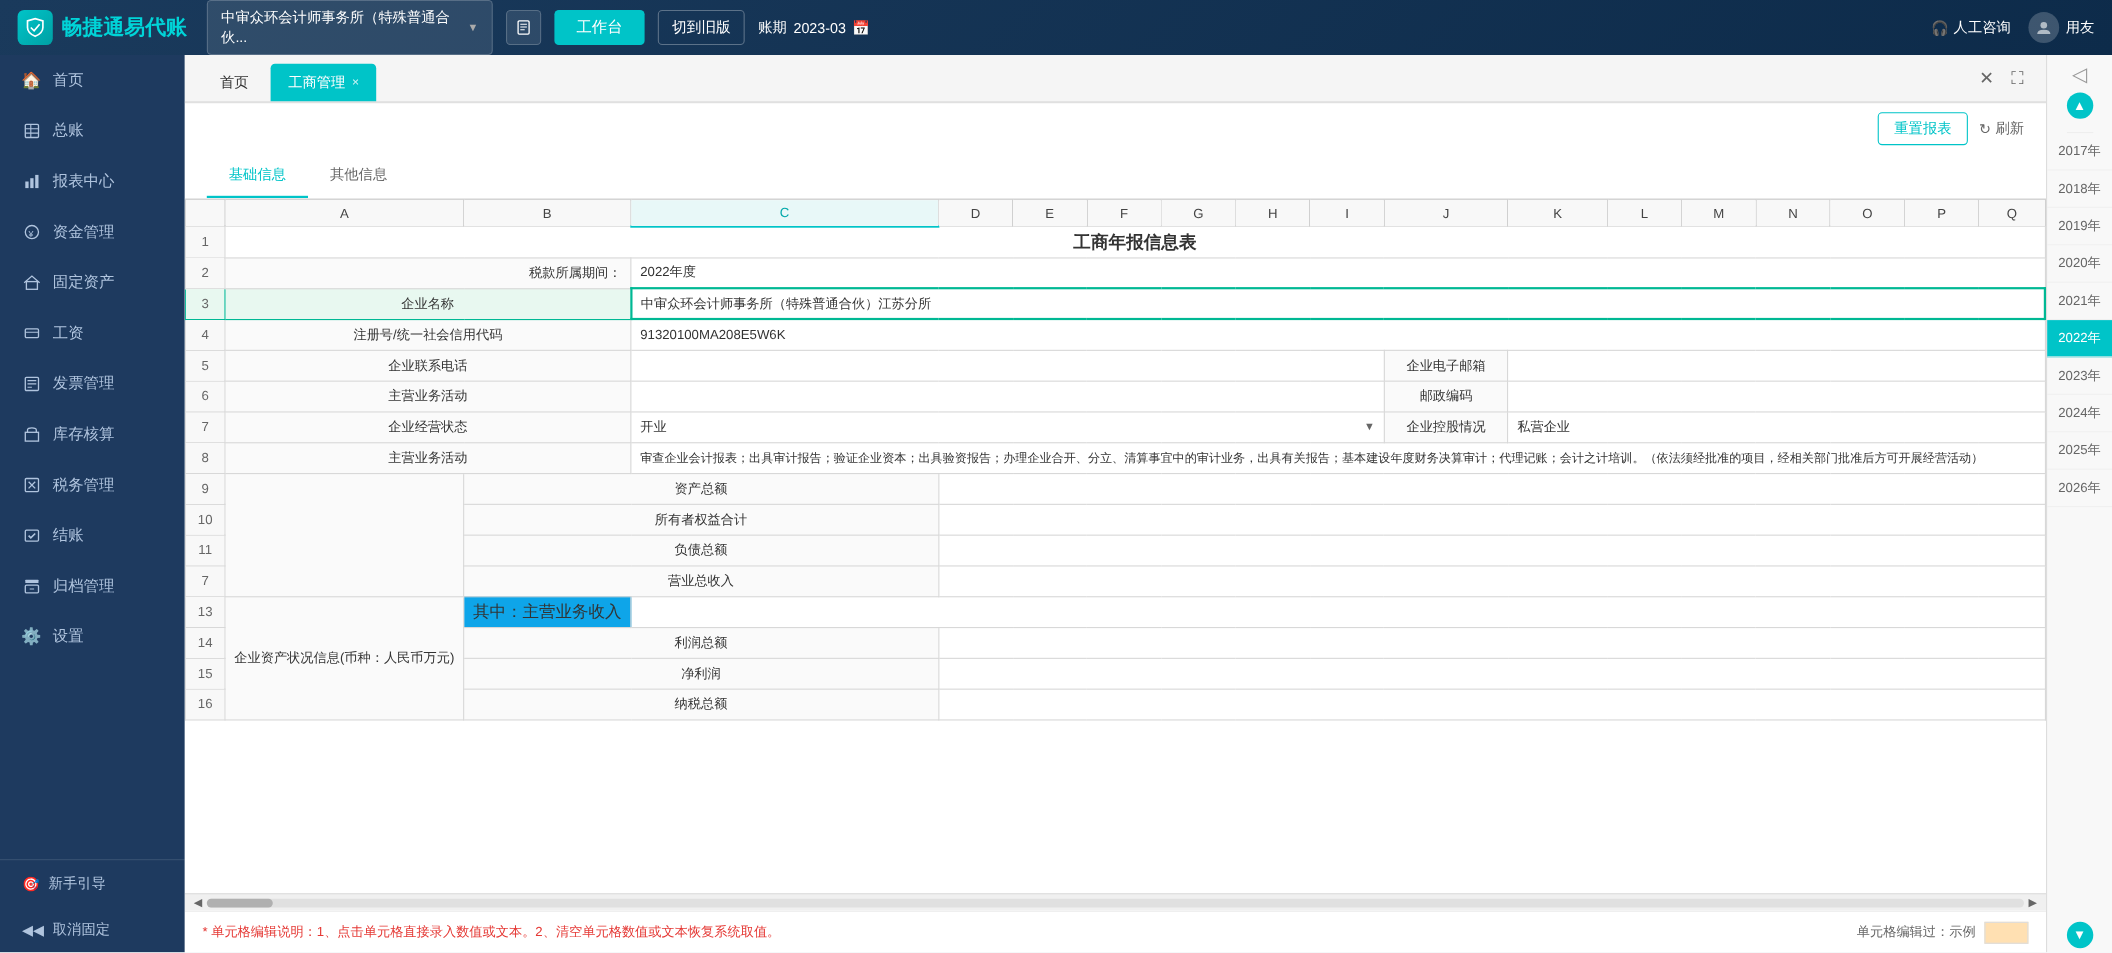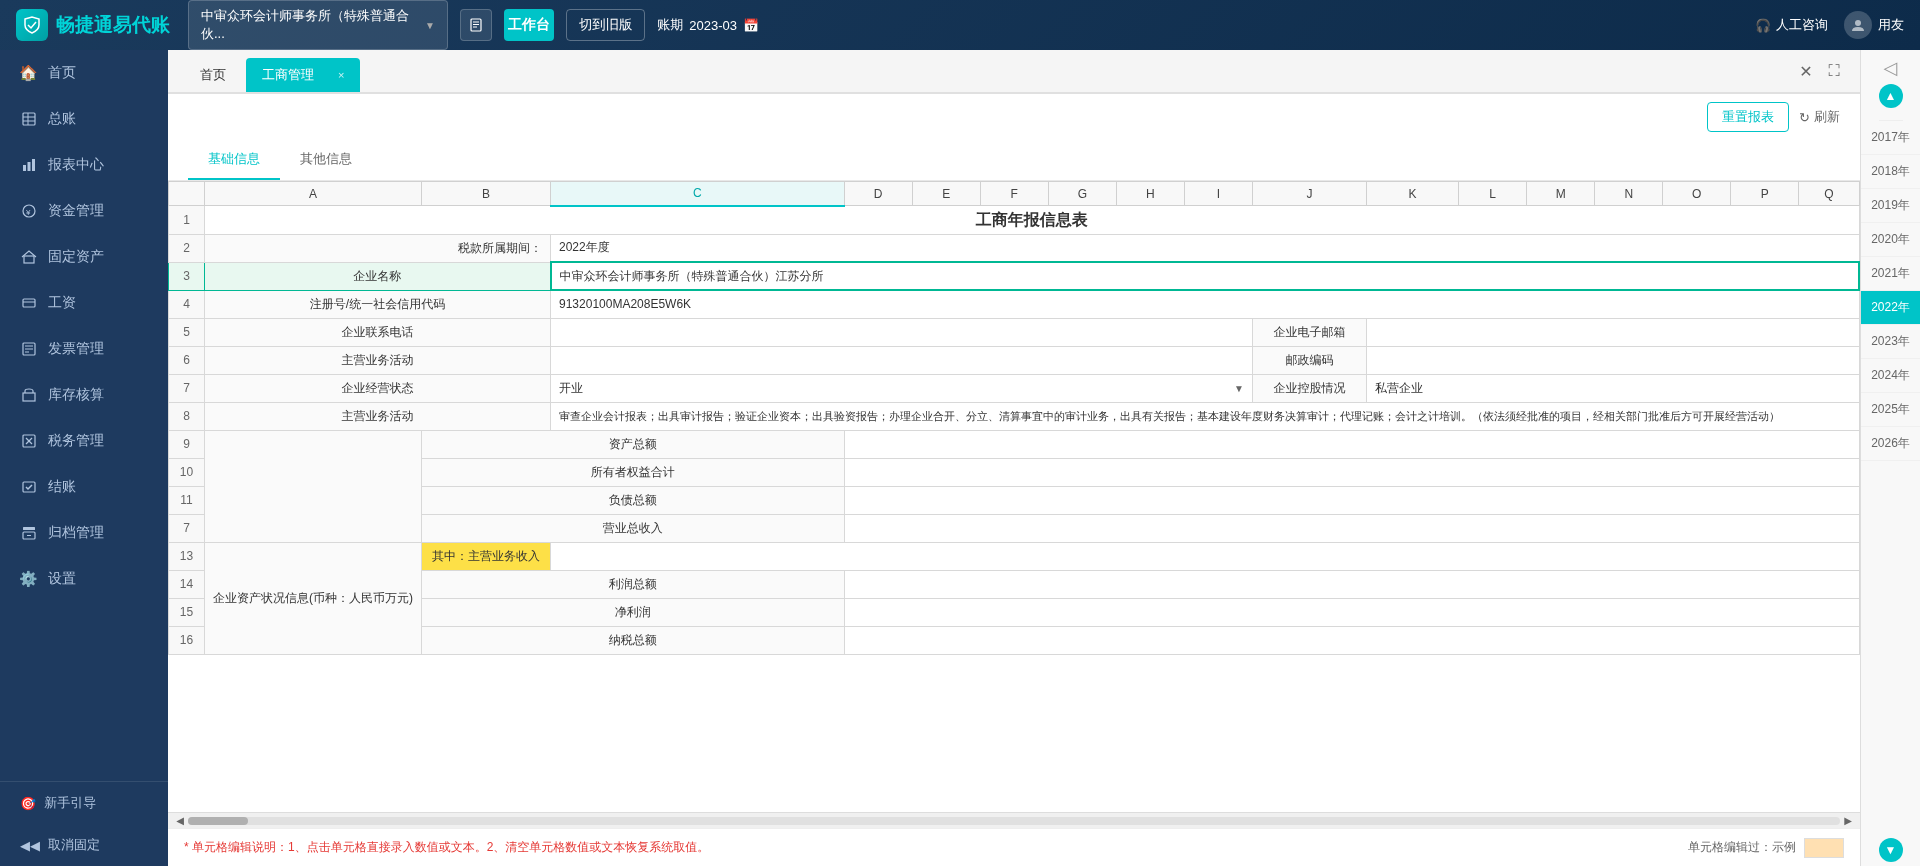--- a/index.html
+++ b/index.html
@@ -59,24 +59,23 @@
       align-items: center;
       justify-content: center;
       color: white;
       cursor: pointer;
     }
     .workbench-btn {
       background: #00c4c8;
       color: white;
       border: none;
       border-radius: 4px;
-      padding: 7px 4px;
+      padding: 7px 20px;
       font-size: 14px;
       cursor: pointer;
-      font-weight: bold;
     }
     .old-version-btn {
       background: transparent;
       border: 1px solid rgba(255,255,255,0.3);
       color: white;
       border-radius: 4px;
       padding: 6px 12px;
       cursor: pointer;
     }
     .period-area {
@@ -177,21 +176,21 @@
       cursor: pointer;
       font-size: 13px;
       color: #666;
       border-radius: 4px 4px 0 0;
     }
     .tab-item.active {
       background: #00c4c8;
       color: white;
       display: flex;
       align-items: center;
-      gap: 24px;
+      gap: 6px;
     }
     .tab-close {
       font-size: 11px;
       opacity: 0.8;
     }
     .tab-home { color: #333; }
     .reset-btn {
       border: 1px solid #00c4c8;
       color: #00c4c8;
       background: white;
@@ -789,21 +788,21 @@
 
             <tr>
               <td class="row-num">7</td>
               <td colspan="2" style="text-align:center;background:#fafafa">营业总收入</td>
               <td colspan="14"></td>
             </tr>
 
             <tr>
               <td class="row-num">13</td>
               <td rowspan="4" style="text-align:center;background:#fafafa;vertical-align:middle;font-size:12px">企业资产状况信息(币种：人民币万元)</td>
-              <td style="text-align:center;background:#fde047;font-size:12px">其中：主营业务收入</td>
+              <td style="text-align:center;background:#0ea5e9;font-size:15px">其中：主营业务收入</td>
               <td colspan="15"></td>
             </tr>
 
             <tr>
               <td class="row-num">14</td>
               <td colspan="2" style="text-align:center;background:#fafafa">利润总额</td>
               <td colspan="14"></td>
             </tr>
 
             <tr>

